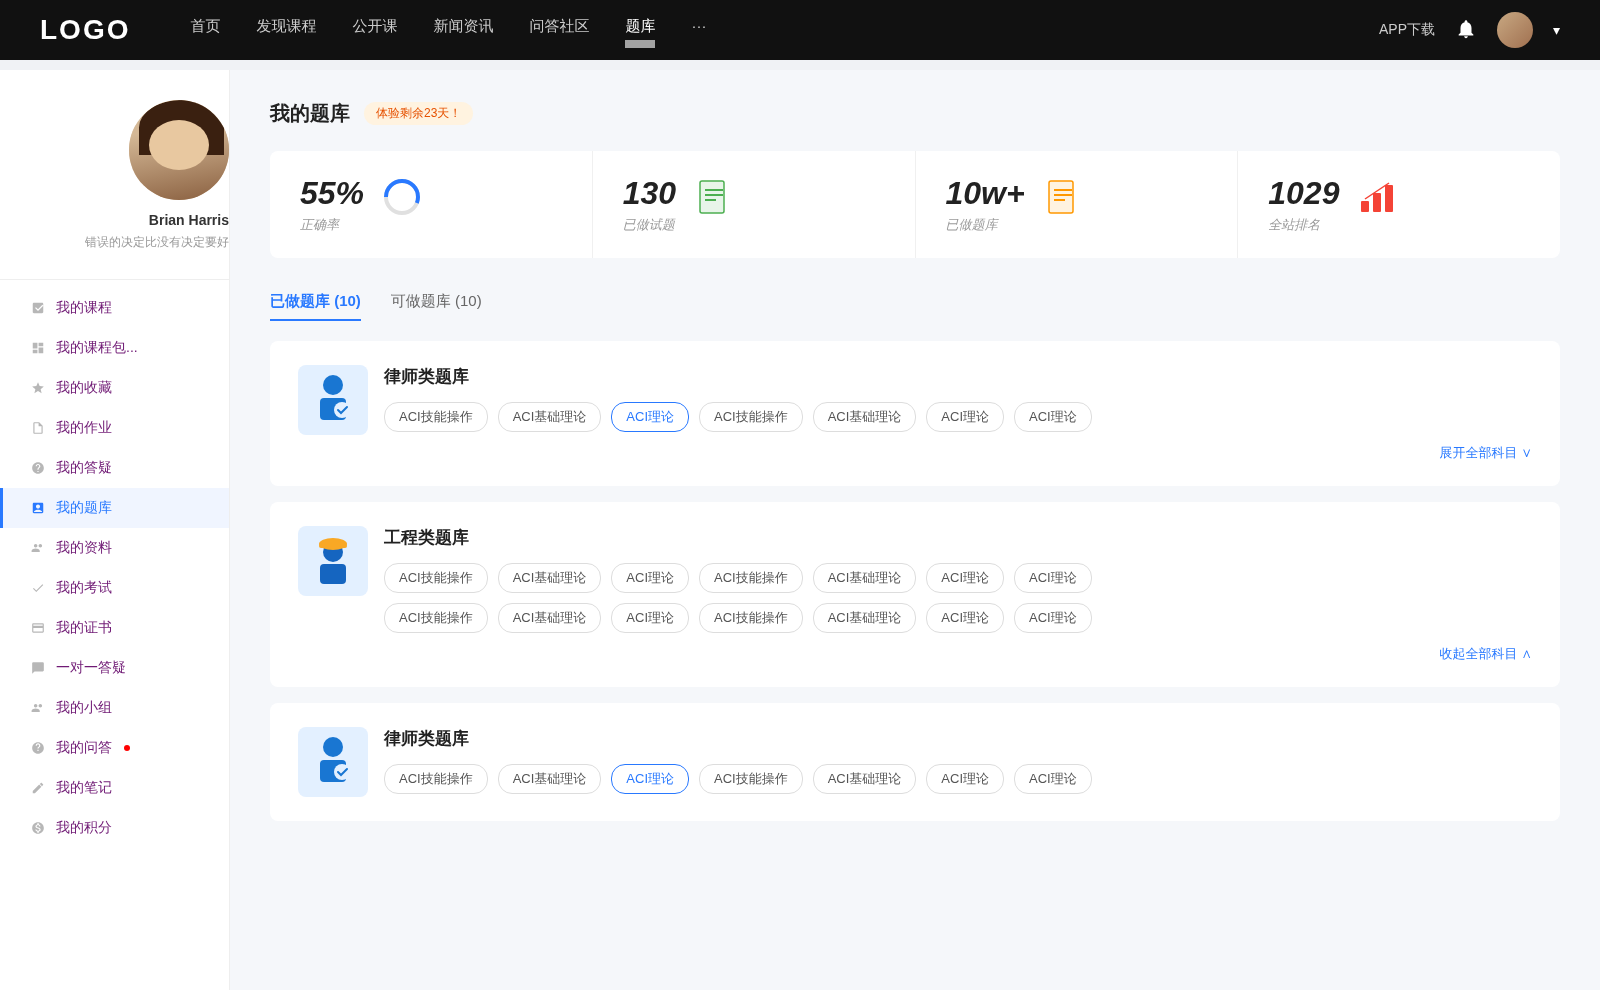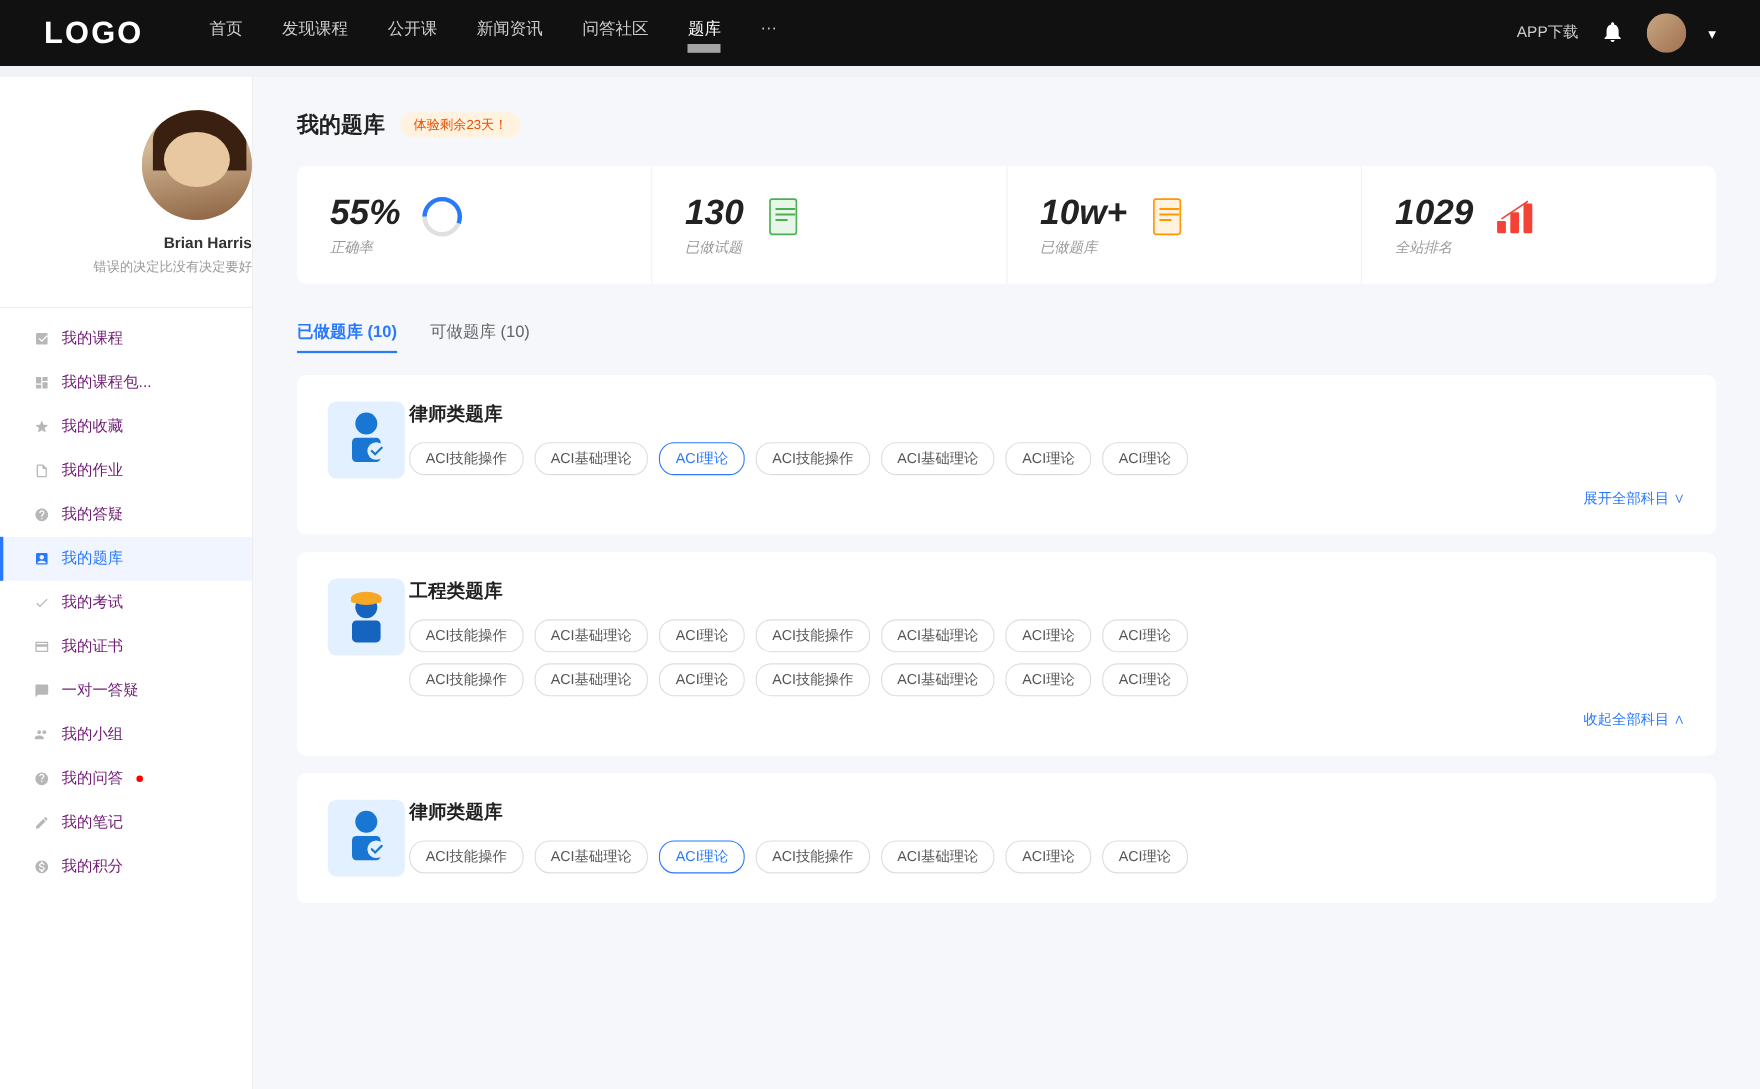--- a/index.html
+++ b/index.html
@@ -264,21 +264,21 @@
     
     .qbank-card {
       background: #fff;
       border-radius: 8px;
       padding: 24px 28px;
       margin-bottom: 16px;
     }
     .qbank-header {
       display: flex;
       align-items: flex-start;
-      gap: 4px;
+      gap: 16px;
       justify-content: flex-end;
     }
     .qbank-icon-wrap {
       width: 70px; height: 70px;
       background: #e3f0ff;
       border-radius: 8px;
       display: flex;
       align-items: center;
       justify-content: center;
       flex-shrink: 0;
@@ -406,20 +406,28 @@
         <span class="sidebar-icon">
           <svg width="14" height="14" viewBox="0 0 24 24" fill="#2979ff">
               <path d="M19 3H5c-1.1 0-2 .9-2 2v14c0 1.1.9 2 2 2h14c1.1 0 2-.9 2-2V5c0-1.1-.9-2-2-2zm-7 3c1.93 0 3.5 1.57 3.5 3.5S13.93 13 12 13s-3.5-1.57-3.5-3.5S10.07 6 12 6zm7 13H5v-.23c0-.62.28-1.2.76-1.58C7.47 15.82 9.64 15 12 15s4.53.82 6.24 2.19c.48.38.76.97.76 1.58V19z"></path>
             </svg>
         </span>
         <span>我的题库</span>
       </li>
       <li class="sidebar-menu-item">
         <span class="sidebar-icon">
           <svg width="14" height="14" viewBox="0 0 24 24" fill="#888">
+              <path d="M16 11c1.66 0 2.99-1.34 2.99-3S17.66 5 16 5c-1.66 0-3 1.34-3 3s1.34 3 3 3zm-8 0c1.66 0 2.99-1.34 2.99-3S9.66 5 8 5C6.34 5 5 6.34 5 8s1.34 3 3 3zm0 2c-2.33 0-7 1.17-7 3.5V19h14v-2.5c0-2.33-4.67-3.5-7-3.5z"></path>
+            </svg>
+        </span>
+        <span>我的资料</span>
+      </li>
+      <li class="sidebar-menu-item">
+        <span class="sidebar-icon">
+          <svg width="14" height="14" viewBox="0 0 24 24" fill="#888">
               <path d="M9 16.17L4.83 12l-1.42 1.41L9 19 21 7l-1.41-1.41z"></path>
             </svg>
         </span>
         <span>我的考试</span>
       </li>
       <li class="sidebar-menu-item">
         <span class="sidebar-icon">
           <svg width="14" height="14" viewBox="0 0 24 24" fill="#888">
               <path d="M20 4H4c-1.11 0-2 .89-2 2v12c0 1.11.89 2 2 2h16c1.11 0 2-.89 2-2V6c0-1.11-.89-2-2-2zm0 14H4v-6h16v6zm0-10H4V6h16v2z"></path>
             </svg>

